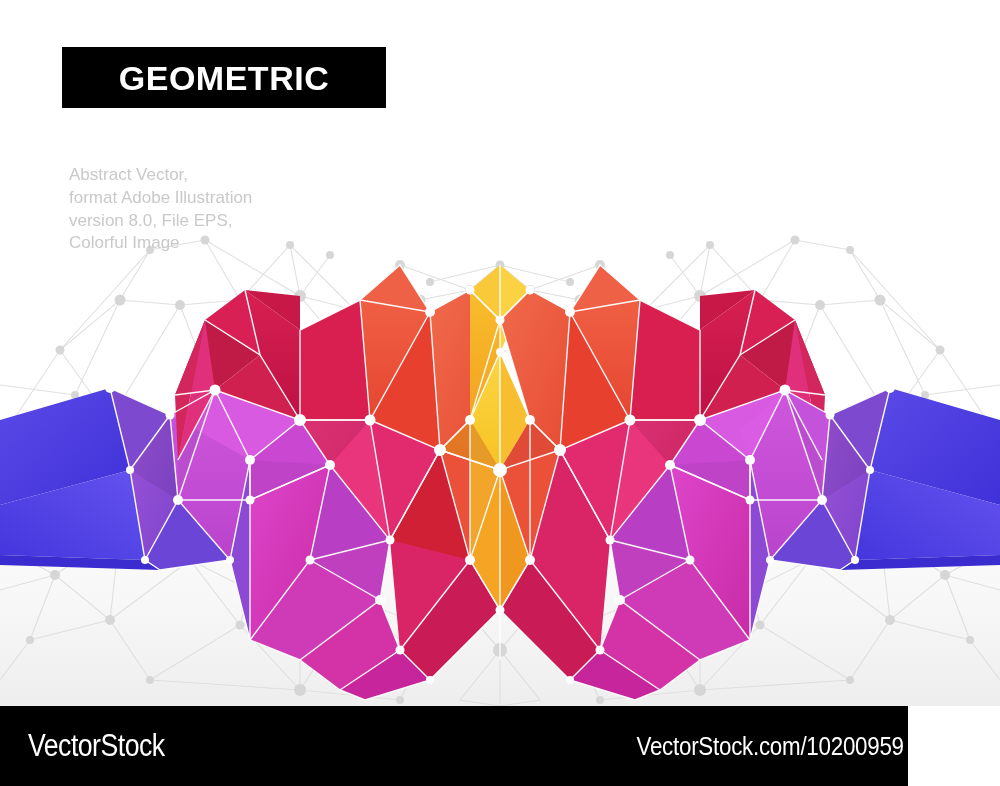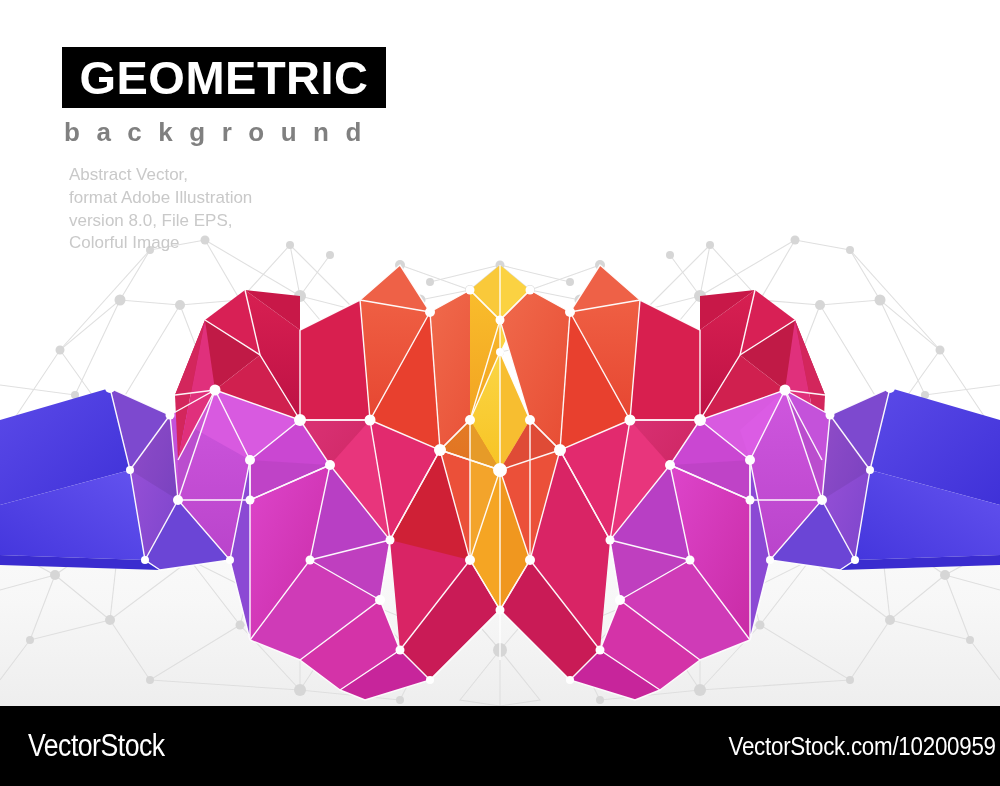--- a/index.html
+++ b/index.html
@@ -44,21 +44,21 @@
     height: 61px;
     background: #000000;
     display: flex;
     align-items: center;
     justify-content: center;
   }
   .title-word {
     color: #ffffff;
     font-family: "Liberation Sans", sans-serif;
     font-weight: bold;
-    font-size: 47px;
+    font-size: 34px;
     line-height: 1;
     letter-spacing: 0.5px;
     white-space: nowrap;
   }
   .subtitle {
     position: absolute;
     left: 64px;
     top: 117px;
     color: #808080;
     font-family: "Liberation Sans", sans-serif;
@@ -76,21 +76,21 @@
     font-size: 17px;
     line-height: 22.8px;
     white-space: pre-line;
     font-weight: normal;
   }
   
   .watermark-bar {
     position: absolute;
     left: 0;
     bottom: 0;
-    width: 1000px;
+    width: 908px;
     height: 80px;
     background: #000000;
     display: flex;
     align-items: center;
   }
   .wm-brand {
     position: absolute;
     left: 28px;
     color: #ffffff;
     font-family: "Liberation Sans", sans-serif;
@@ -604,21 +604,20 @@
         <circle cx="570" cy="312" r="5"></circle>
       <circle cx="530" cy="420" r="5"></circle>
         <circle cx="530" cy="290" r="4.5"></circle>
     </g>
   </svg>
 
   <div class="title-box">
     <span class="title-word">GEOMETRIC</span>
   </div>
 
-  <div class="subtitle">background</div>
 
   <div class="description">Abstract Vector,
 format Adobe Illustration
 version 8.0, File EPS,
 Colorful Image</div>
 
   <div class="watermark-bar">
     <span class="wm-brand">VectorStock</span>
     <span class="wm-url">VectorStock.com/10200959</span>
   </div>

